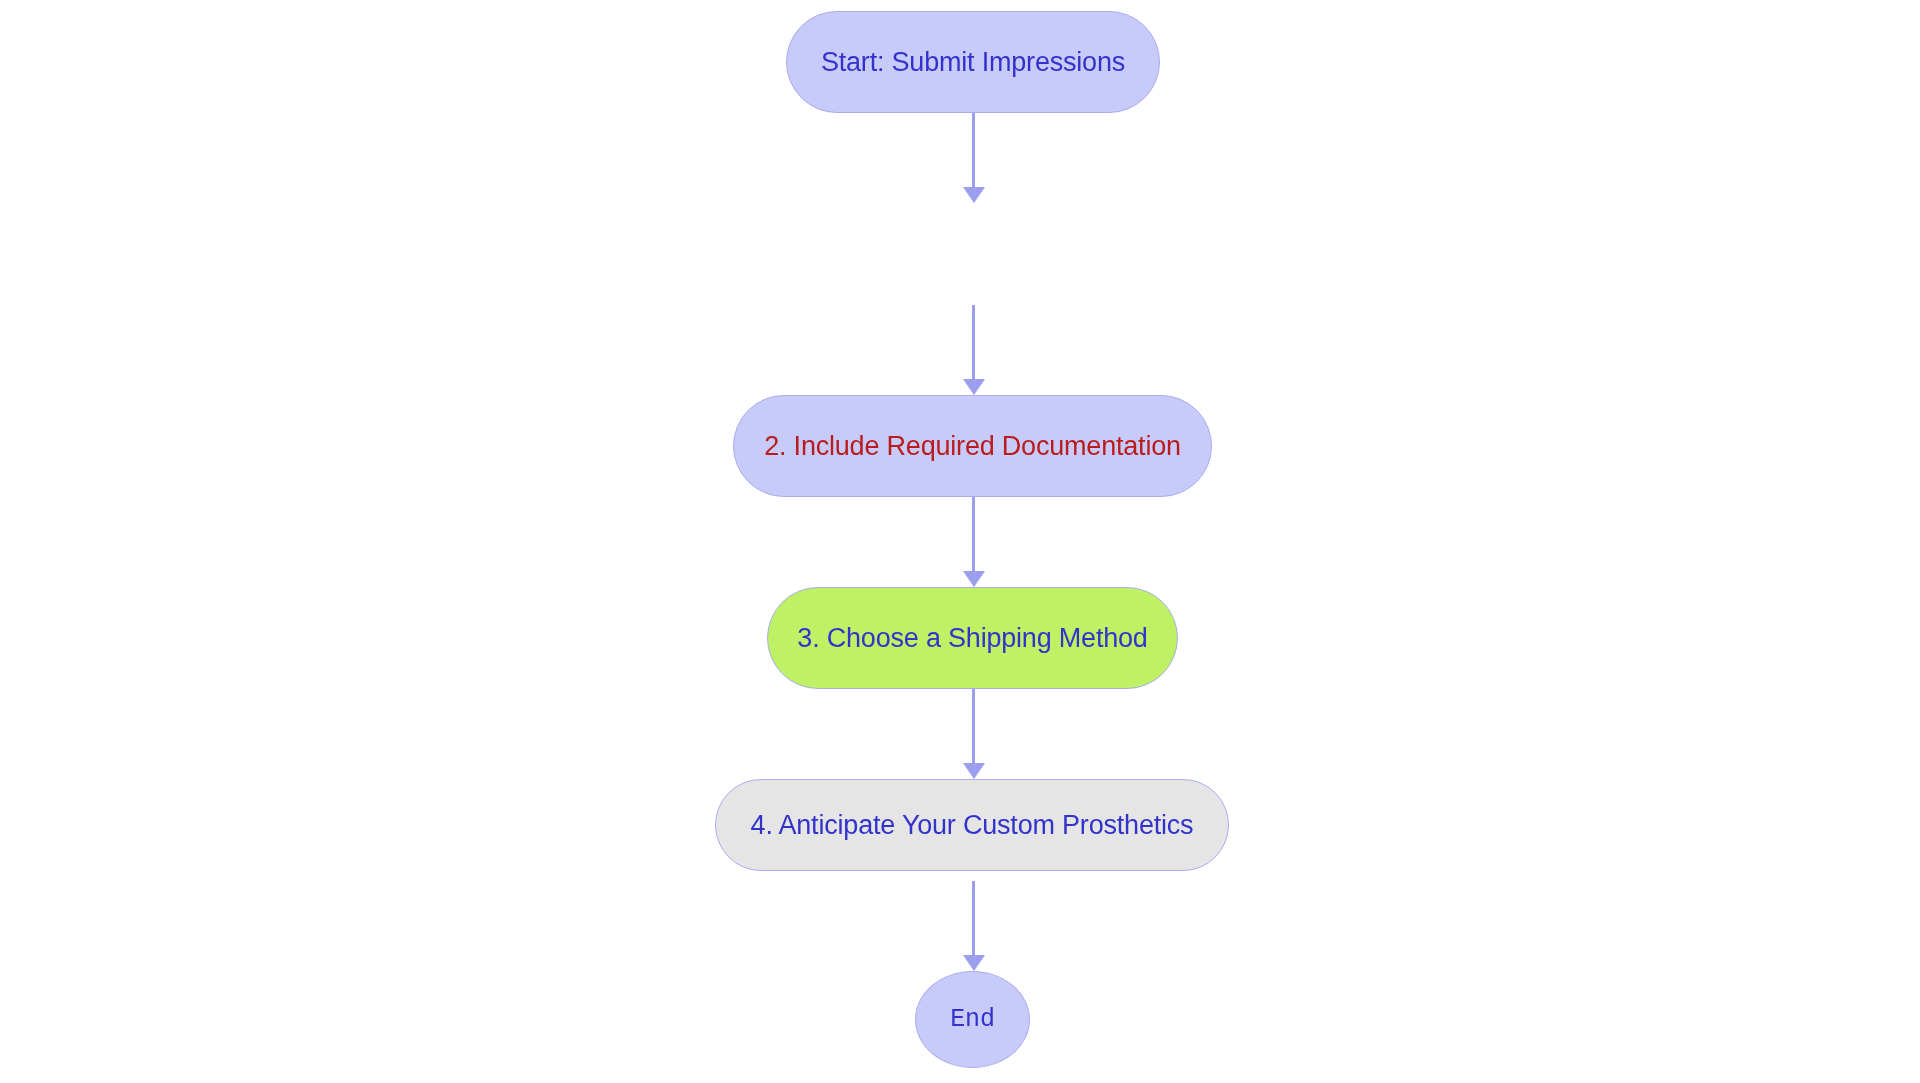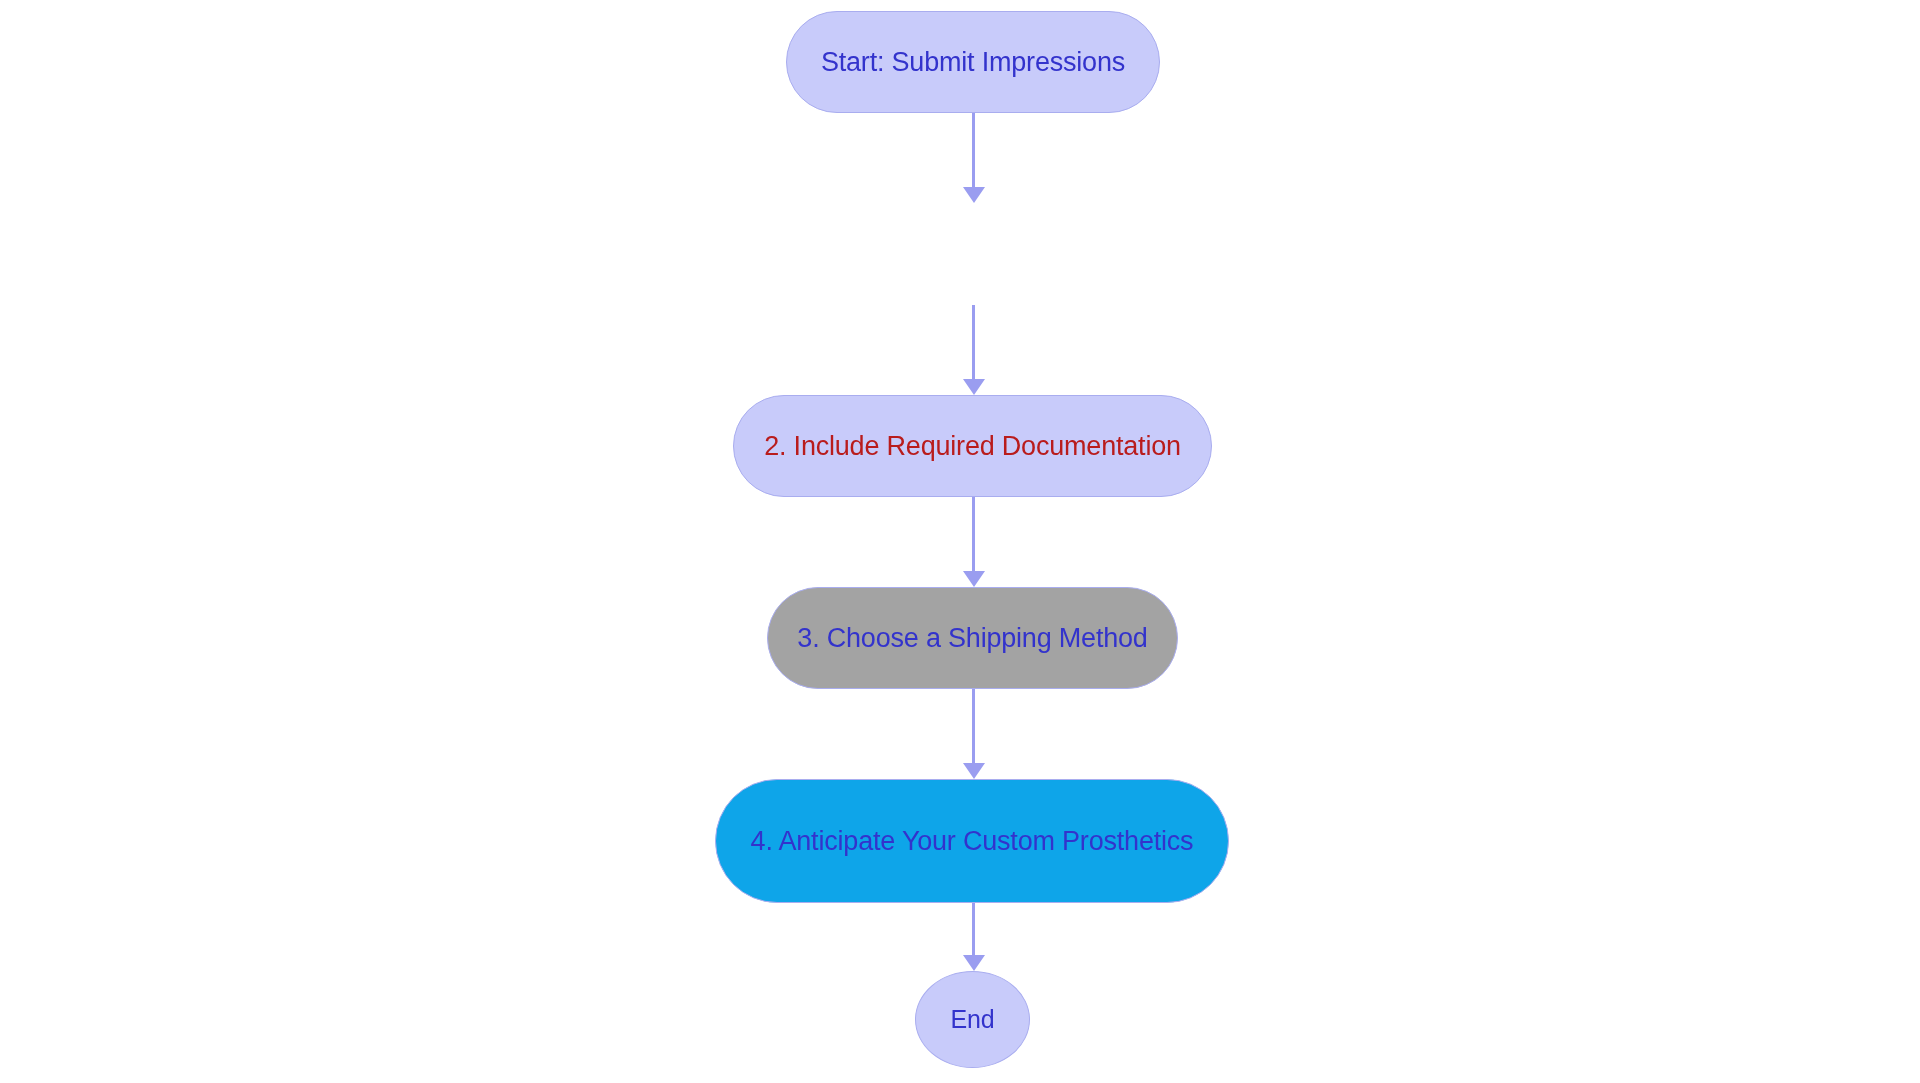--- a/index.html
+++ b/index.html
@@ -89,22 +89,22 @@
     <div class="connector" style="left: 972px; top: 881px; width: 3px; height: 90px;">
       <div class="conn-line" style="height: 75px; background: rgb(154, 157, 240);"></div>
       <div class="conn-head" style="top: 74px; border-top-color: rgb(154, 157, 240);"></div>
     </div>
     <div class="node stadium" style="left: 786px; top: 11px; width: 374px; height: 102px; background: rgb(200, 203, 250); border-color: rgb(169, 173, 239); color: rgb(51, 51, 204);">
       <span class="node-label" style="font-size: 27px;">Start: Submit Impressions</span>
     </div>
     <div class="node stadium" style="left: 733px; top: 395px; width: 479px; height: 102px; background: rgb(200, 203, 250); border-color: rgb(169, 173, 239); color: #b91c1c;">
       <span class="node-label" style="font-size: 27px;">2. Include Required Documentation</span>
     </div>
-    <div class="node stadium" style="left: 767px; top: 587px; width: 411px; height: 102px; background: #a3a3a3; border-color: rgb(169, 173, 239); color: rgb(51, 51, 204);">
+    <div class="node stadium" style="left: 767px; top: 587px; width: 411px; height: 102px; background: #bef264; border-color: rgb(169, 173, 239); color: rgb(51, 51, 204);">
       <span class="node-label" style="font-size: 27px;">3. Choose a Shipping Method</span>
     </div>
-    <div class="node stadium" style="left: 715px; top: 779px; width: 514px; height: 124px; background: #0ea5e9; border-color: rgb(169, 173, 239); color: rgb(51, 51, 204);">
+    <div class="node stadium" style="left: 715px; top: 779px; width: 514px; height: 92px; background: #e5e5e5; border-color: rgb(169, 173, 239); color: rgb(51, 51, 204);">
       <span class="node-label" style="font-size: 27px;">4. Anticipate Your Custom Prosthetics</span>
     </div>
-    <div class="node ellipse" style="left: 915px; top: 971px; width: 115px; height: 97px; background: rgb(200, 203, 250); border-color: rgb(169, 173, 239); color: rgb(51, 51, 204);">
+    <div class="node ellipse" style="left: 915px; top: 971px; width: 115px; height: 97px; background: rgb(200, 203, 250); border-color: rgb(169, 173, 239); color: rgb(51, 51, 204); font-family: Liberation Mono, monospace;">
       <span class="node-label" style="font-size: 25px;">End</span>
     </div>
   </div>
 
 </body></html>

